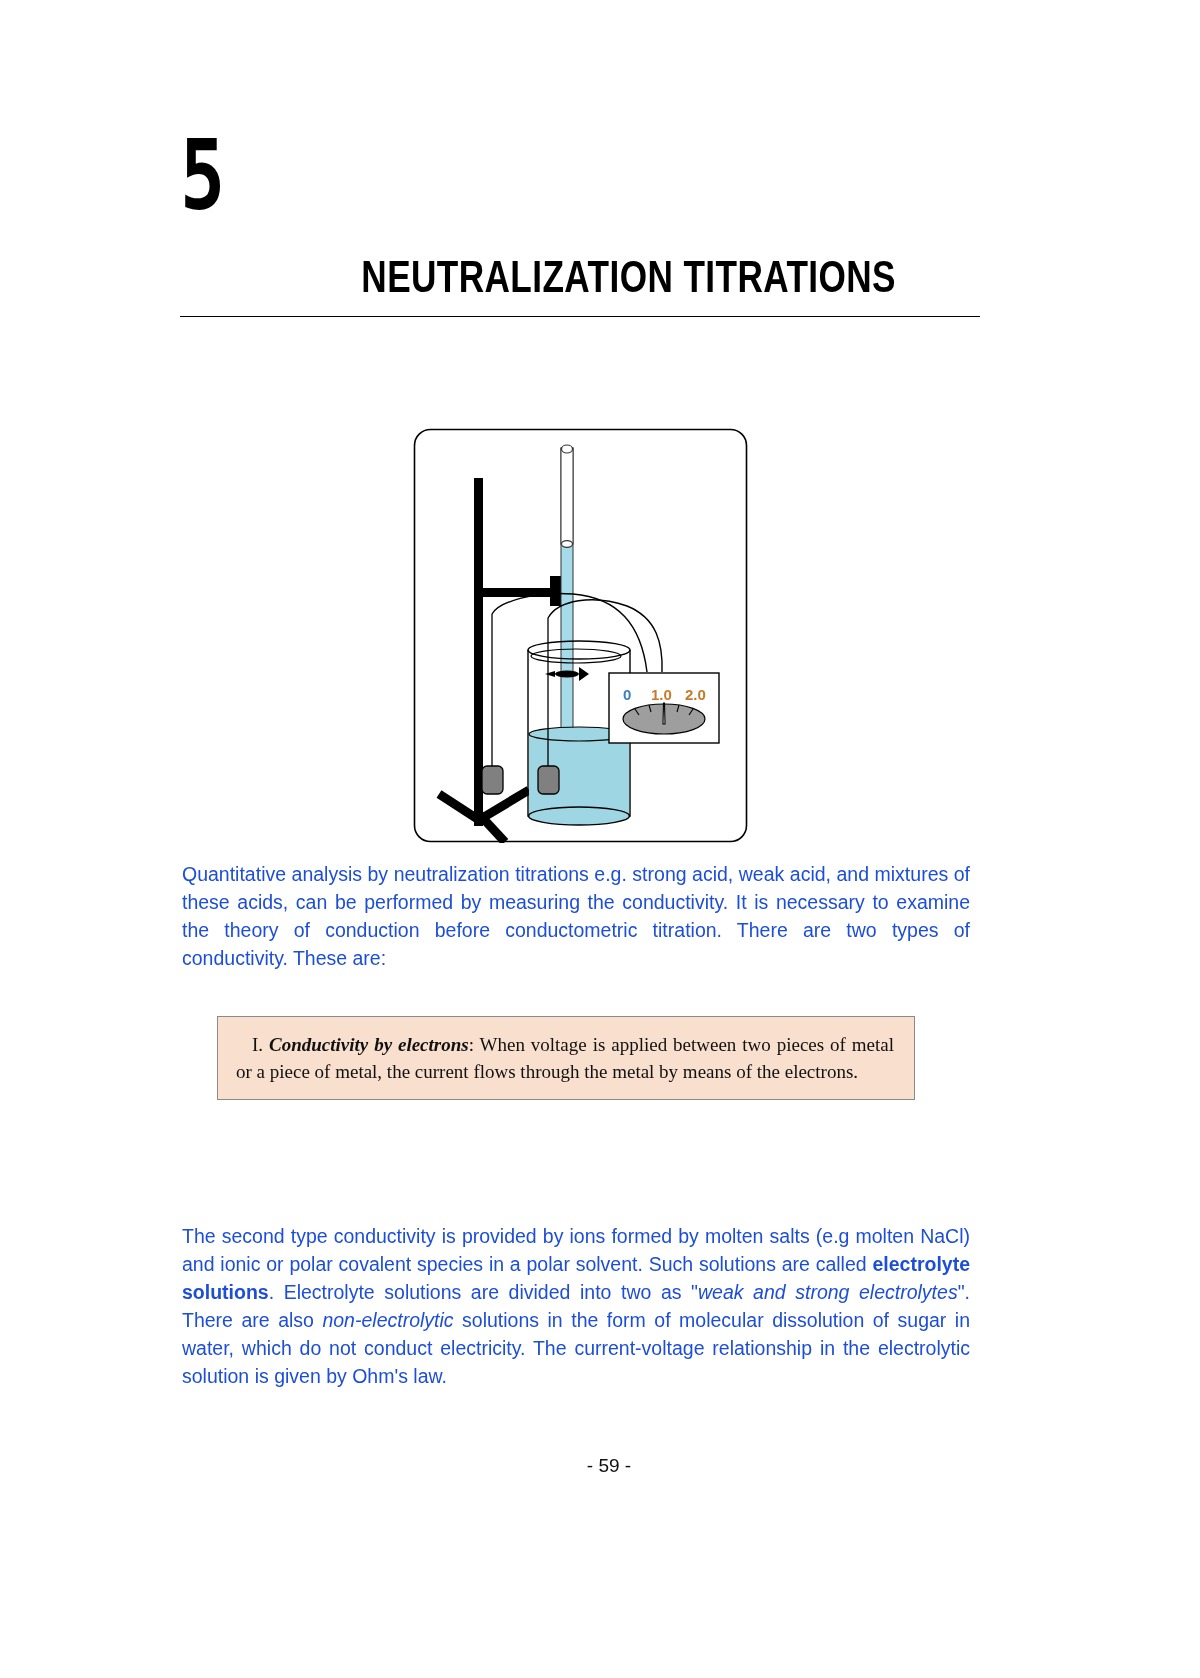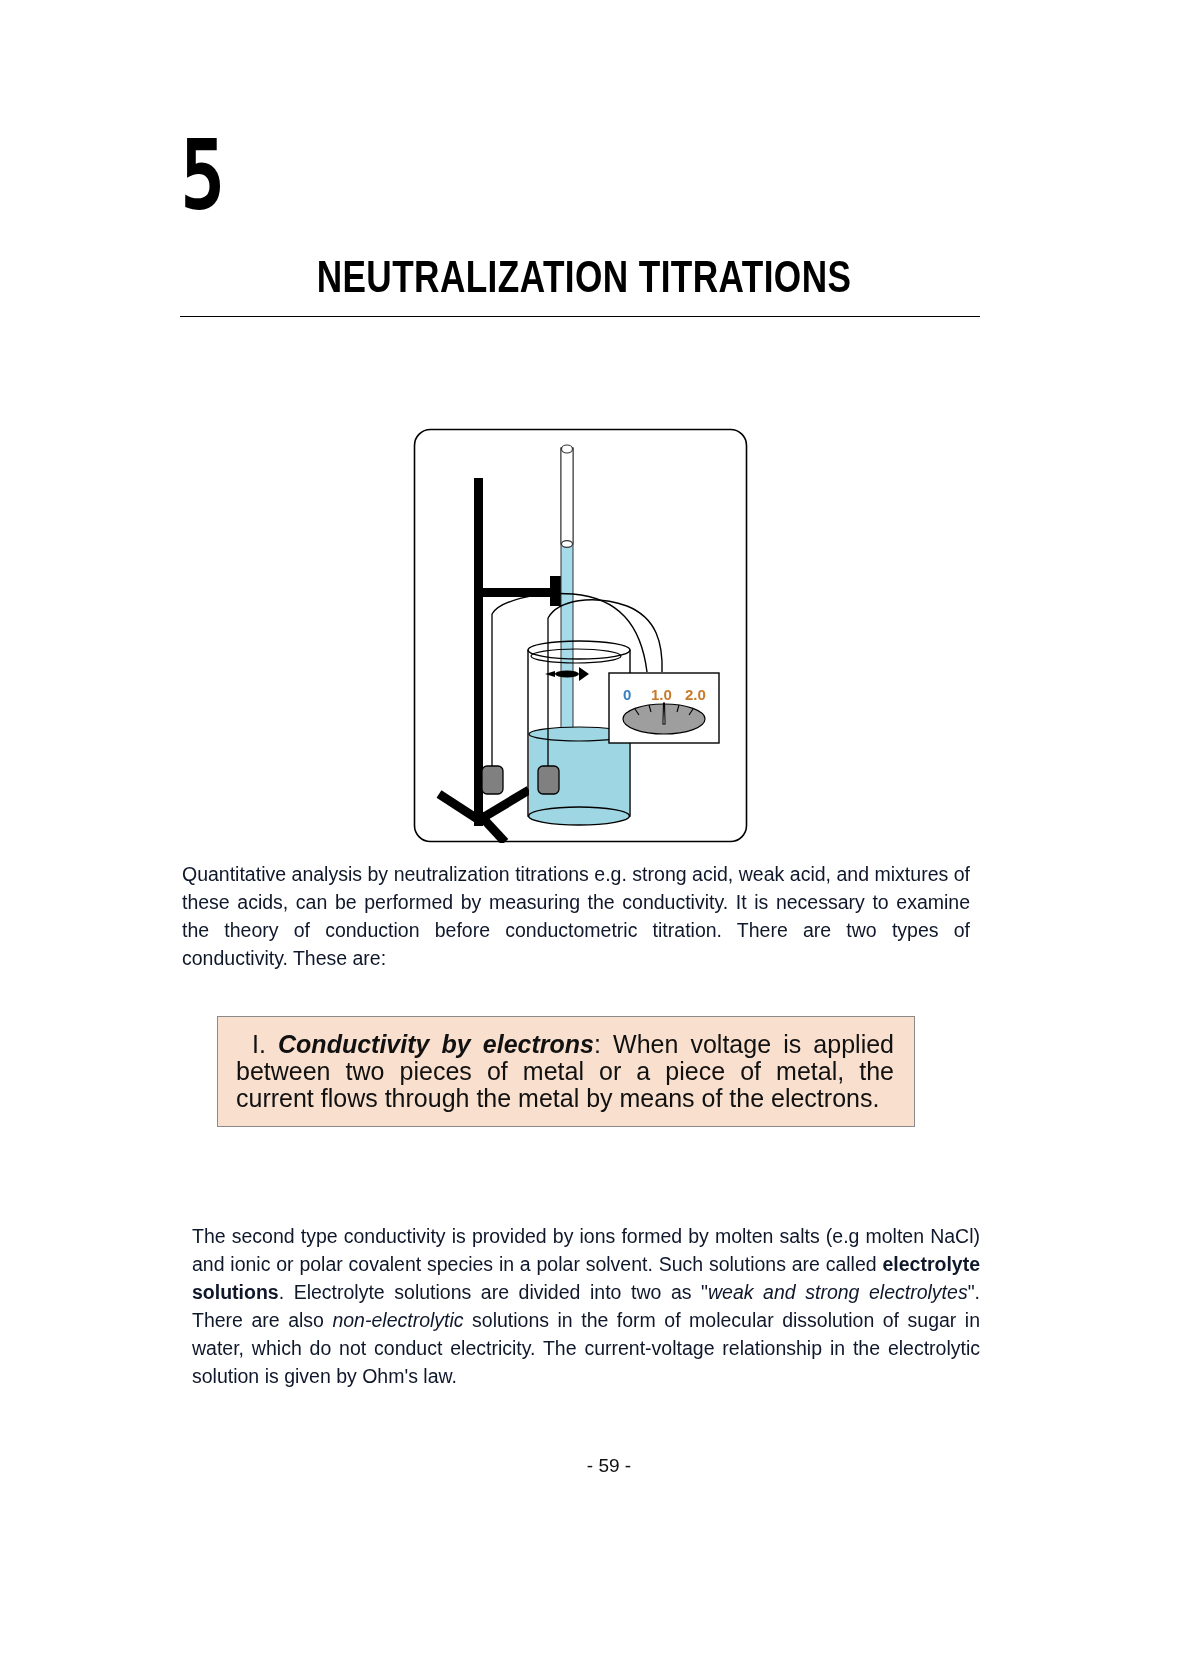--- a/index.html
+++ b/index.html
@@ -34,24 +34,24 @@
     line-height: 96px;
     letter-spacing: -2px;
     color: #000;
     transform: scaleX(0.78);
     transform-origin: left top;
   }
 
   
   .title-wrap {
     position: absolute;
-    left: 184px;
+    left: 176px;
     top: 252px;
     width: 800px;
-    text-align: center;
+    text-align: right;
   }
   .main-title {
     font-family: "Liberation Sans Narrow", "Liberation Sans", sans-serif;
     font-weight: bold;
     font-size: 44px;
     line-height: 50px;
     letter-spacing: 0.5px;
     transform: scaleX(0.8);
     white-space: nowrap;
   }
@@ -88,50 +88,50 @@
     width: 335px;
     height: 415px;
   }
 
   
   .body-text {
     position: absolute;
     font-size: 19.5px;
     line-height: 28px;
     text-align: justify;
-    color: #0f172a;
+    color: #1d4ed8;
     font-family: "Liberation Sans Narrow", "Liberation Sans", sans-serif;
   }
   #para-intro {
     left: 182px;
     top: 860px;
     width: 788px;
   }
   #para-tail {
-    left: 192px;
+    left: 182px;
     top: 1222px;
     width: 788px;
   }
 
   
   .callout-box {
     position: absolute;
     left: 217px;
     top: 1016px;
     width: 698px;
     box-sizing: border-box;
     background: #F9DFCE;
     border: 1px solid #8a8a8a;
     padding: 14px 20px 14px 18px;
   }
   .callout-item {
-    font-size: 25px;
+    font-size: 19px;
     line-height: 27px;
     text-align: justify;
-    font-family: Liberation Sans, sans-serif;
+    font-family: Liberation Serif, serif;
     color: #111;
   }
   .callout-item + .callout-item {
     margin-top: 20px;
   }
   .callout-item .marker {
     font-style: normal;
   }
   .callout-item .marker-italic {
     font-style: italic;

